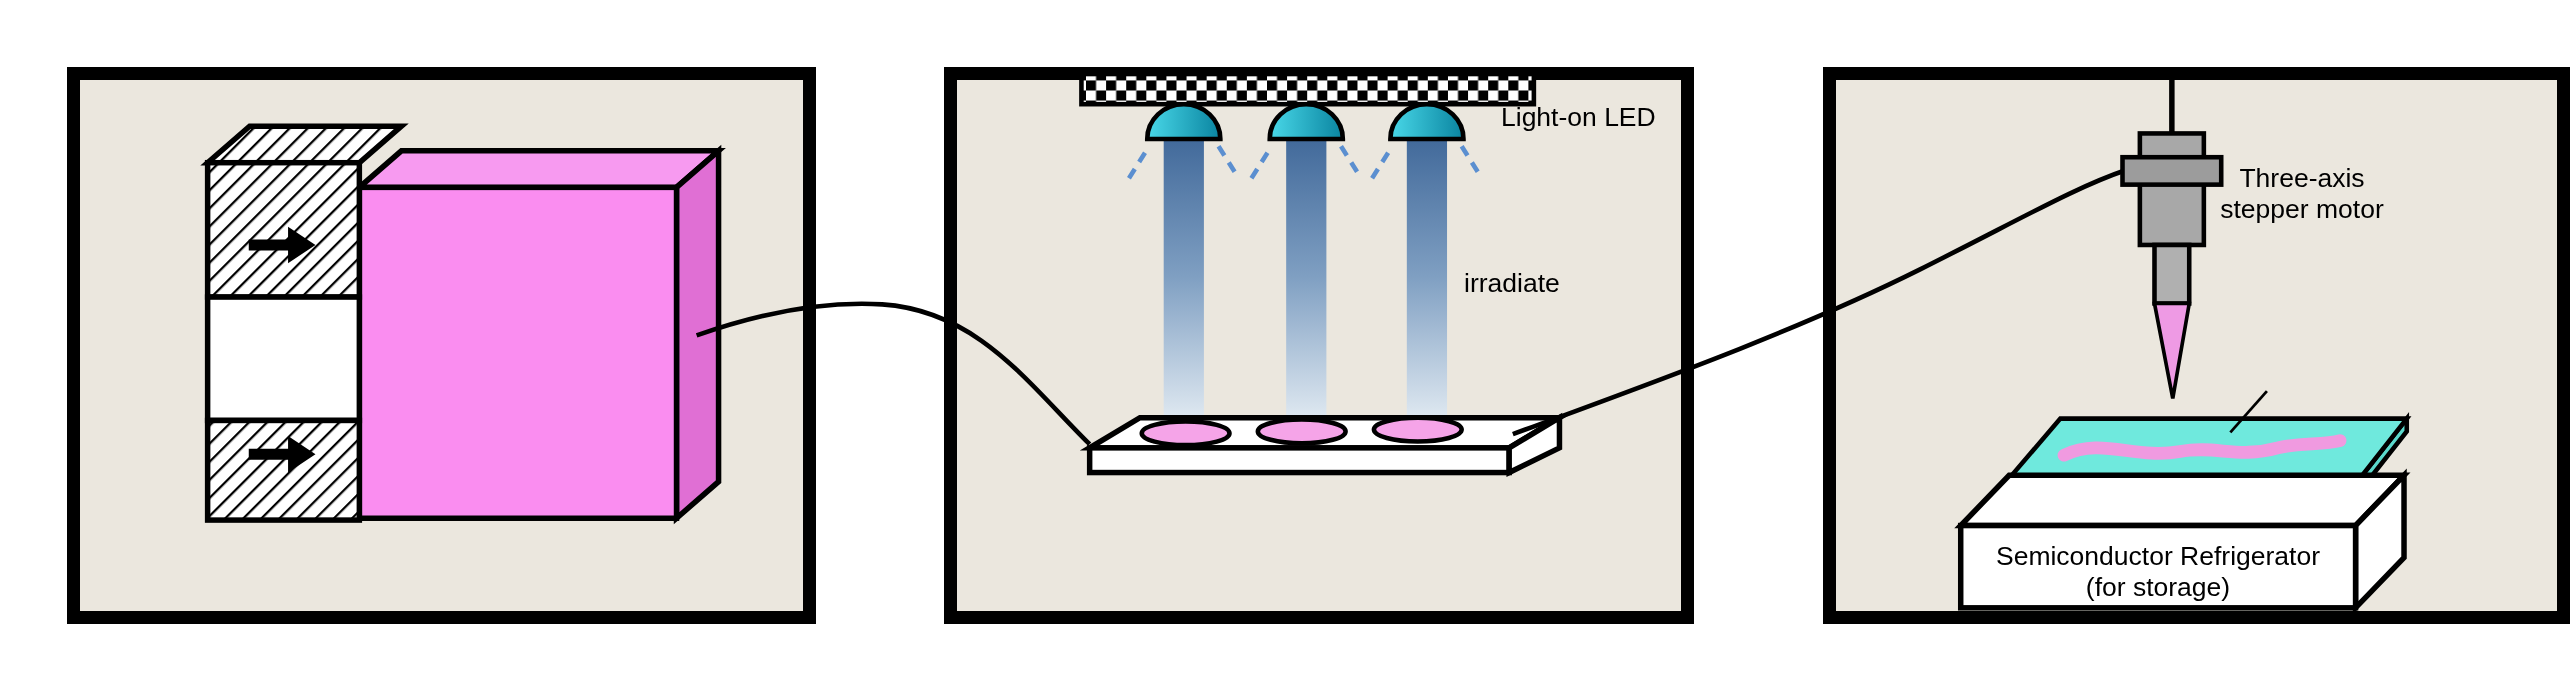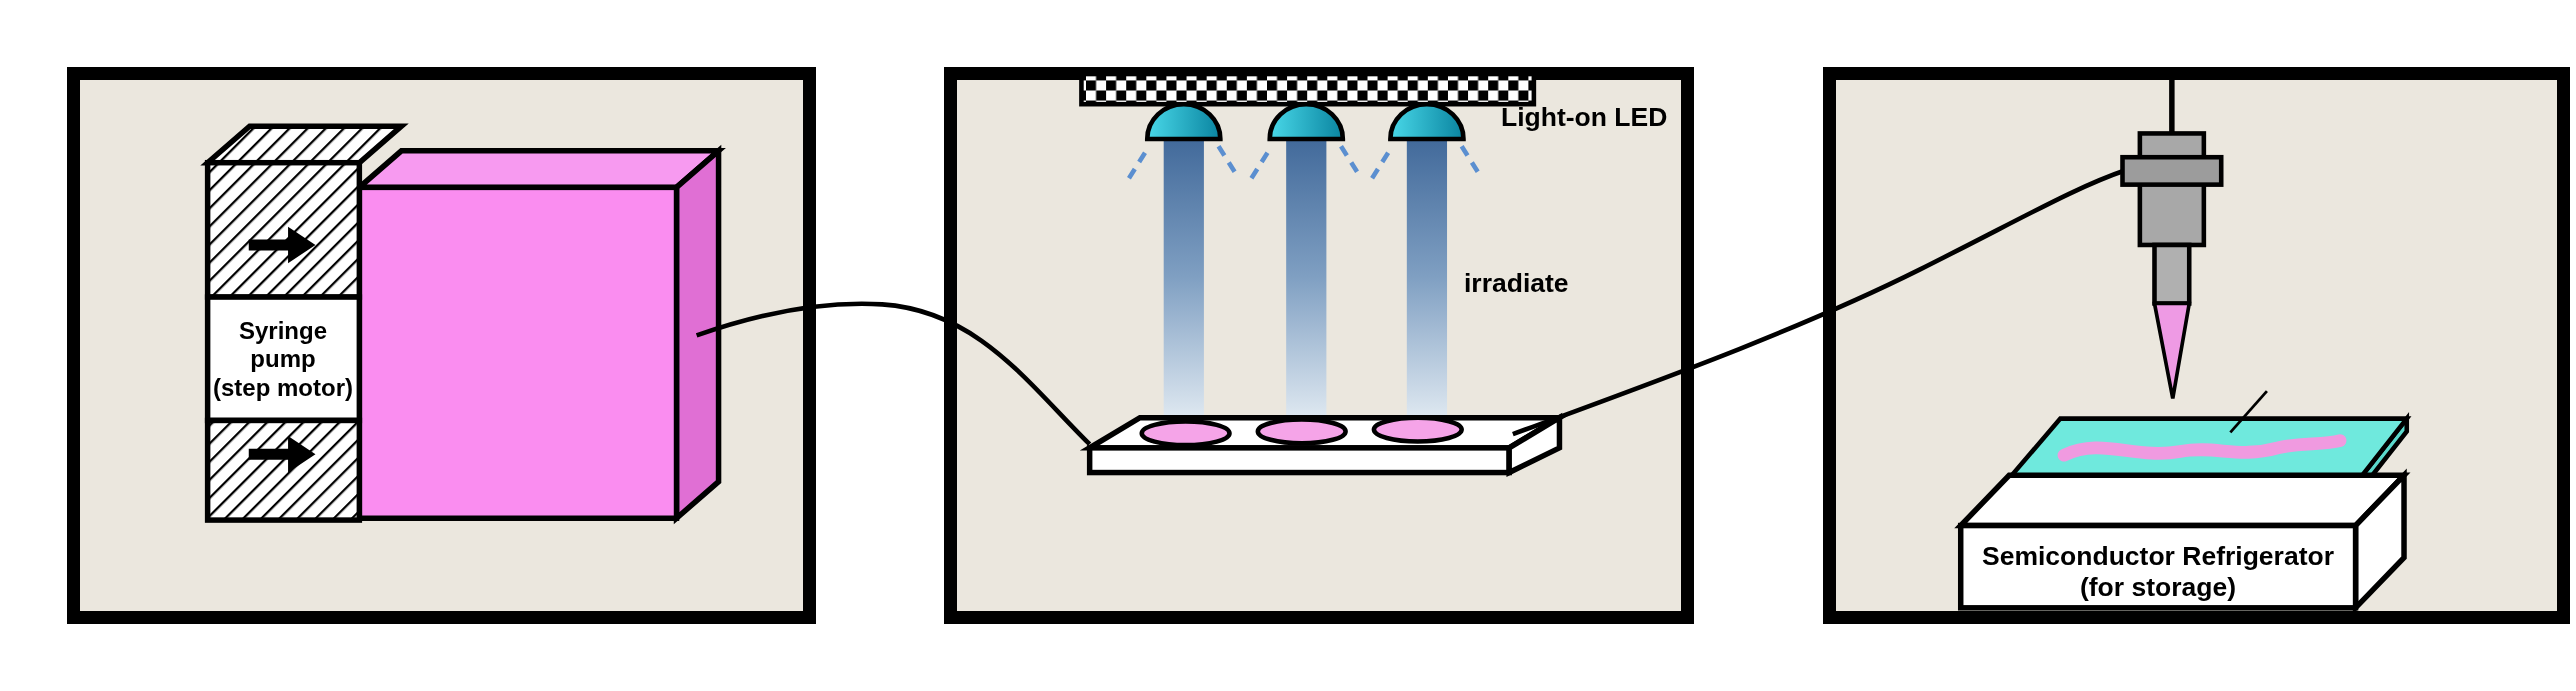--- a/index.html
+++ b/index.html
@@ -14,21 +14,21 @@
     box-sizing:border-box; z-index:1;
   }
   #panel1 { left:67px;   width:749px; }
   #panel2 { left:944px; width:750px; }
   #panel3 { left:1823px; width:747px; }
   #overlay {
     position:absolute; left:0; top:0; width:2576px; height:691px;
     z-index:2; pointer-events:none;
   }
   .label {
-    position:absolute; z-index:3; color:#000; font-weight:bold;
+    position:absolute; z-index:3; color:#000; font-weight:normal;
     font-size:26.5px; line-height:1.18; white-space:pre-line;
   }
   .center { transform:translateX(-50%); text-align:center; }
   .small { font-size:24px; }
 </style>
 </head>
 <body>
 
 <div id="stage">
 
@@ -127,29 +127,28 @@
 
     <g>
       <rect x="2262" y="542" width="16" height="33" fill="#ffffff" stroke="#000" stroke-width="5"></rect>
       <rect x="2500" y="542" width="16" height="33" fill="#ffffff" stroke="#000" stroke-width="5"></rect>
       <polygon points="2145,575 2577,575 2630,520 2198,520" fill="#ffffff" stroke="#000" stroke-width="6"></polygon>
       <polygon points="2577,575 2630,520 2630,610 2577,665" fill="#ffffff" stroke="#000" stroke-width="6"></polygon>
       <rect x="2145" y="575" width="432" height="90" fill="#ffffff" stroke="#000" stroke-width="6"></rect>
     </g>
   </svg>
 
-  <div class="label center small" style="left:283px; top:317px;">Syringe
-pump
-(step motor)</div>
 
 
   <div class="label" style="left:1501px; top:102px;">Light-on LED</div>
 
   <div class="label" style="left:1464px; top:268px;">irradiate</div>
 
 
+  <div class="label center" style="left:2302px; top:163px;">Three-axis
+stepper motor</div>
 
 
   <div class="label center" style="left:2158px; top:541px;">Semiconductor Refrigerator
 (for storage)</div>
 
 </div>
 
 
 </body></html>

